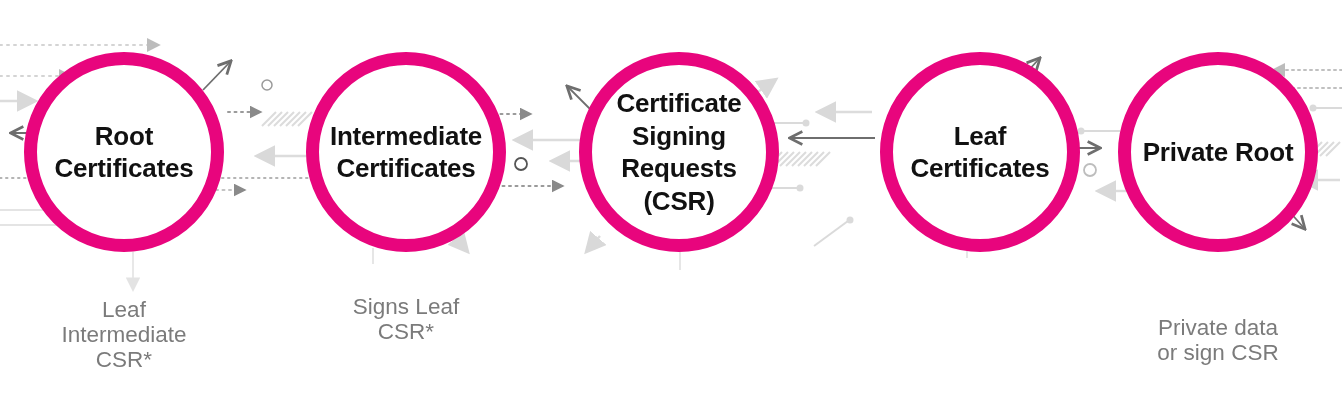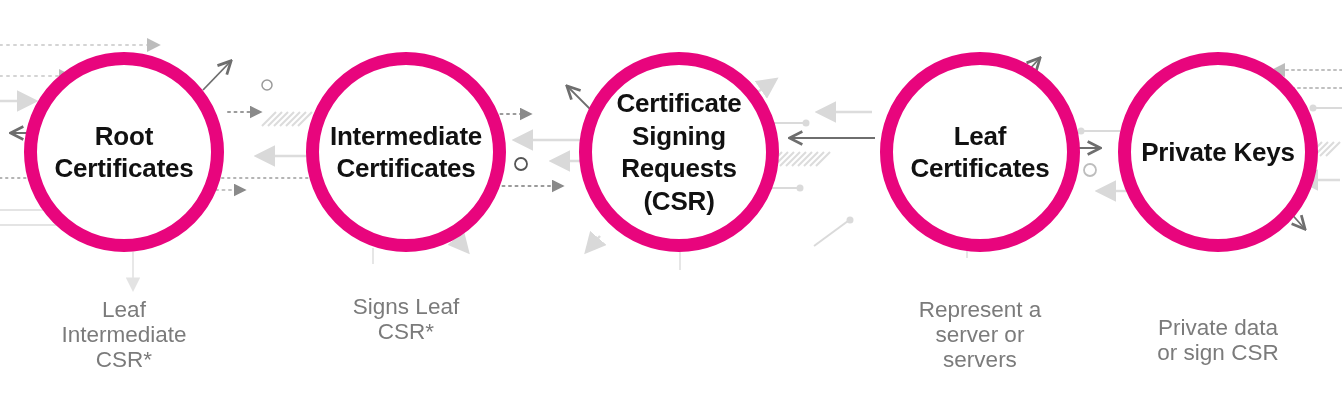--- a/index.html
+++ b/index.html
@@ -151,26 +151,23 @@
 Requests
 (CSR)</div>
     </div>
   </div>
 
   <div class="node n4" style="left:880px">
     <div class="circle">
       <div class="label">Leaf
 Certificates</div>
     </div>
-    <div class="caption">Represent a
-server or
-servers</div>
   </div>
 
   <div class="node n5" style="left:1118px">
     <div class="circle">
-      <div class="label">Private Keys</div>
+      <div class="label">Private Root</div>
     </div>
     <div class="caption">Private data
 or sign CSR</div>
   </div>
 
 </div>
 
 </body></html>

